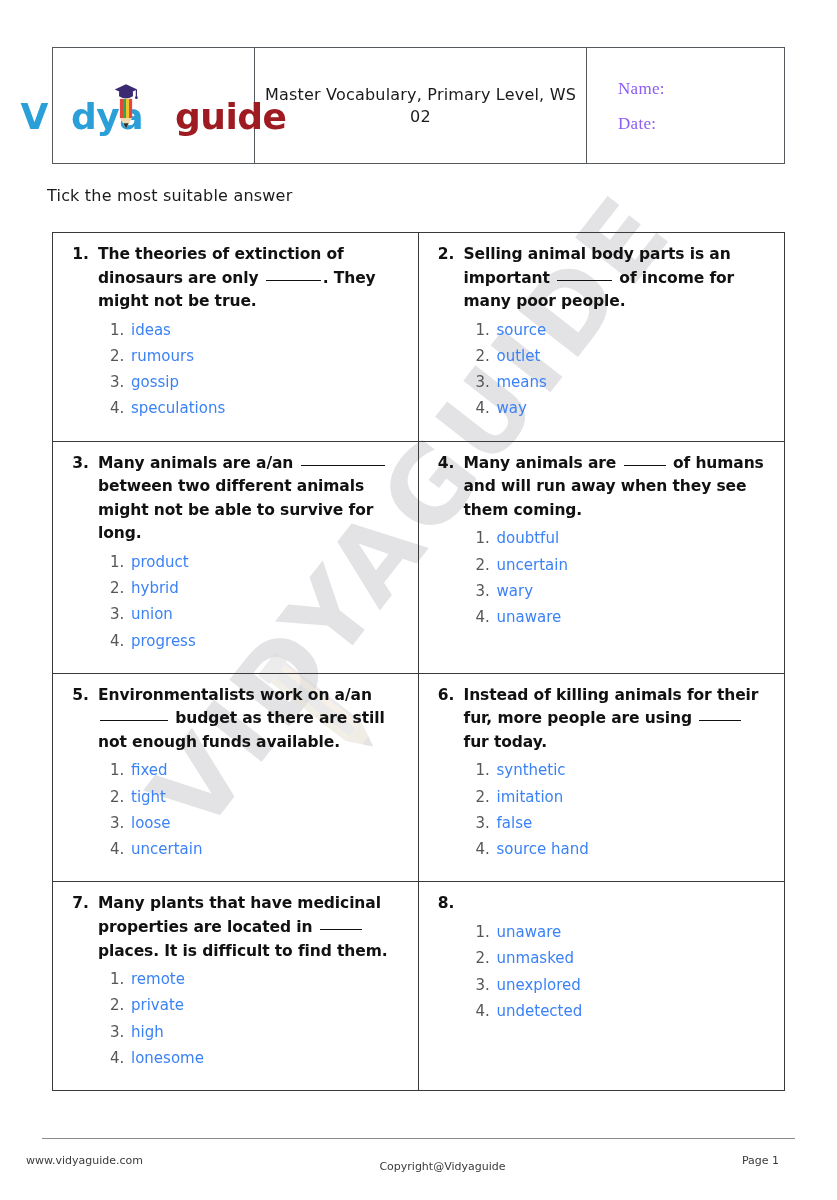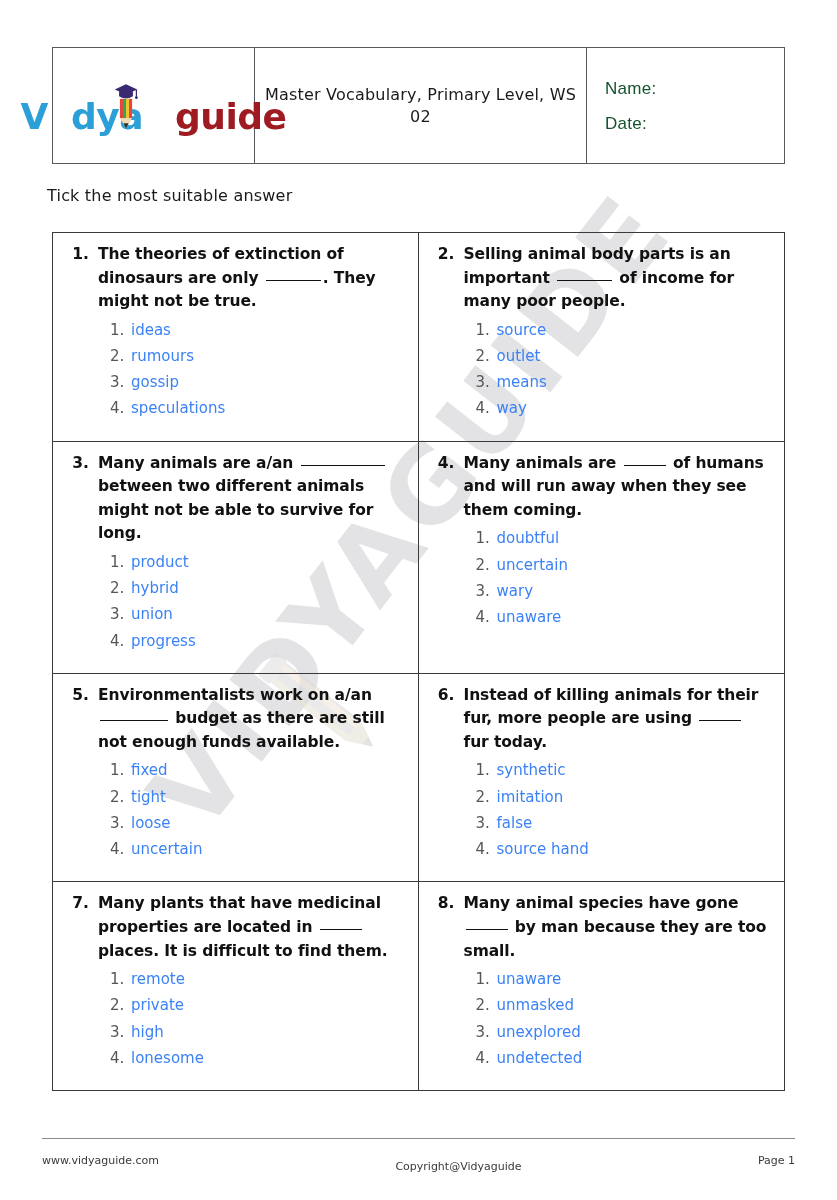--- a/index.html
+++ b/index.html
@@ -95,25 +95,25 @@
     letter-spacing: 0.2px;
   }
   .hdr-namedate {
     flex: 1;
     flex-direction: column;
     justify-content: center;
     align-items: flex-start;
     padding-left: 18px;
   }
   .hdr-namedate span {
-    font-family: Liberation Sans, sans-serif;
+    font-family: Liberation Serif, serif;
     font-size: 17px;
-    color: #14532d;
+    color: #8b5cf6;
     line-height: 1;
-    margin: 9px 0;
+    margin: 9px 13px;
     letter-spacing: 0.3px;
   }
 
   
   .logo {
     position: relative;
     width: 176px;
     height: 58px;
     display: flex;
     align-items: flex-end;
@@ -241,21 +241,21 @@
     position: absolute;
     left: 42px;
     top: 1138px;
     width: 753px;
     height: 1px;
     background: #8a8a8a;
     z-index: 2;
   }
   .footer {
     position: absolute;
-    left: 42px;
+    left: 26px;
     top: 1148px;
     width: 753px;
     display: flex;
     align-items: center;
     justify-content: flex-start;
     z-index: 2;
   }
   .footer span {
     font-family: "DejaVu Sans", sans-serif;
     font-size: 11px;
@@ -495,21 +495,20 @@
             </li>
             <li>
               <span class="opt-num">4.</span>
               <span class="opt-text">lonesome</span>
             </li>
           </ul>
         </div>
         <div class="qcell right">
           <div class="qline">
             <div class="qnum">8.</div>
-            <div class="qtext">Many animal species have gone <span class="blank b4"></span> by man because they are too small.</div>
           </div>
           <ul class="opts">
             <li>
               <span class="opt-num">1.</span>
               <span class="opt-text">unaware</span>
             </li>
             <li>
               <span class="opt-num">2.</span>
               <span class="opt-text">unmasked</span>
             </li>

